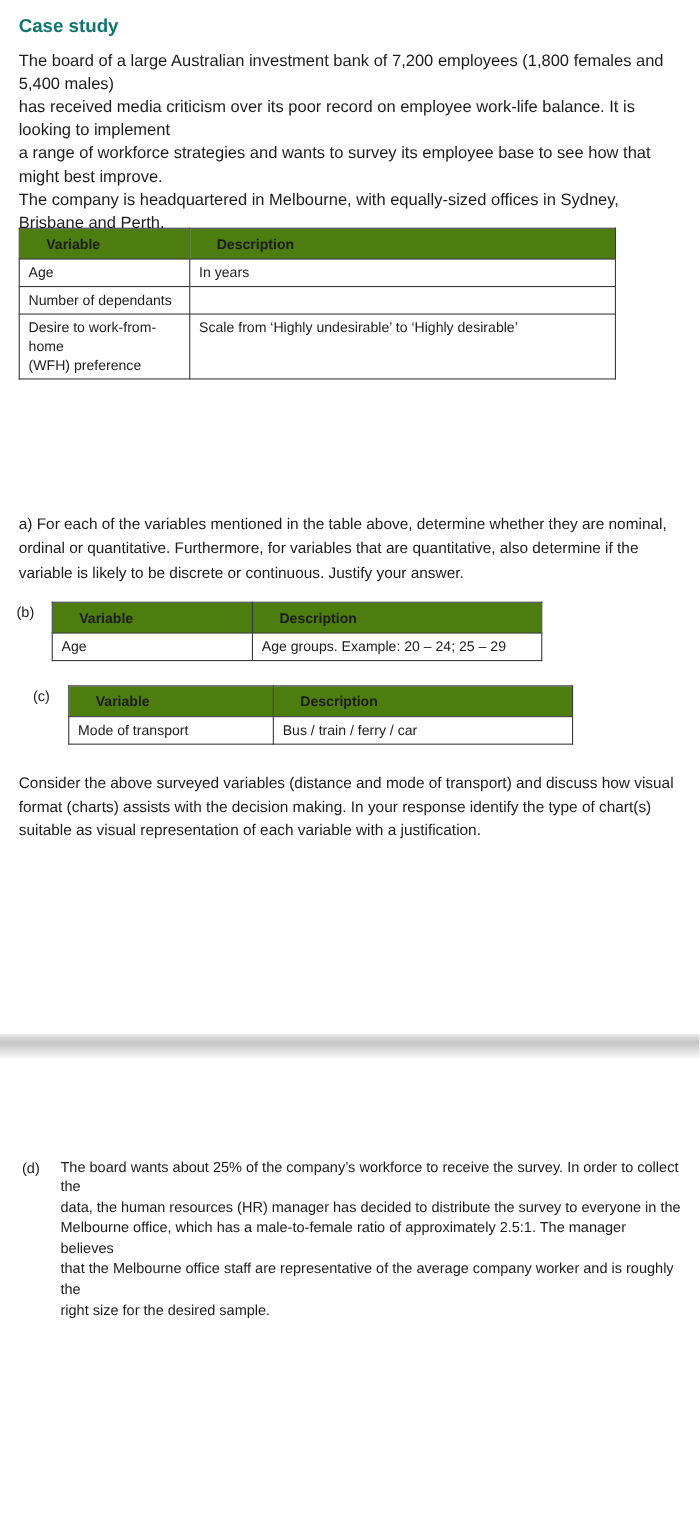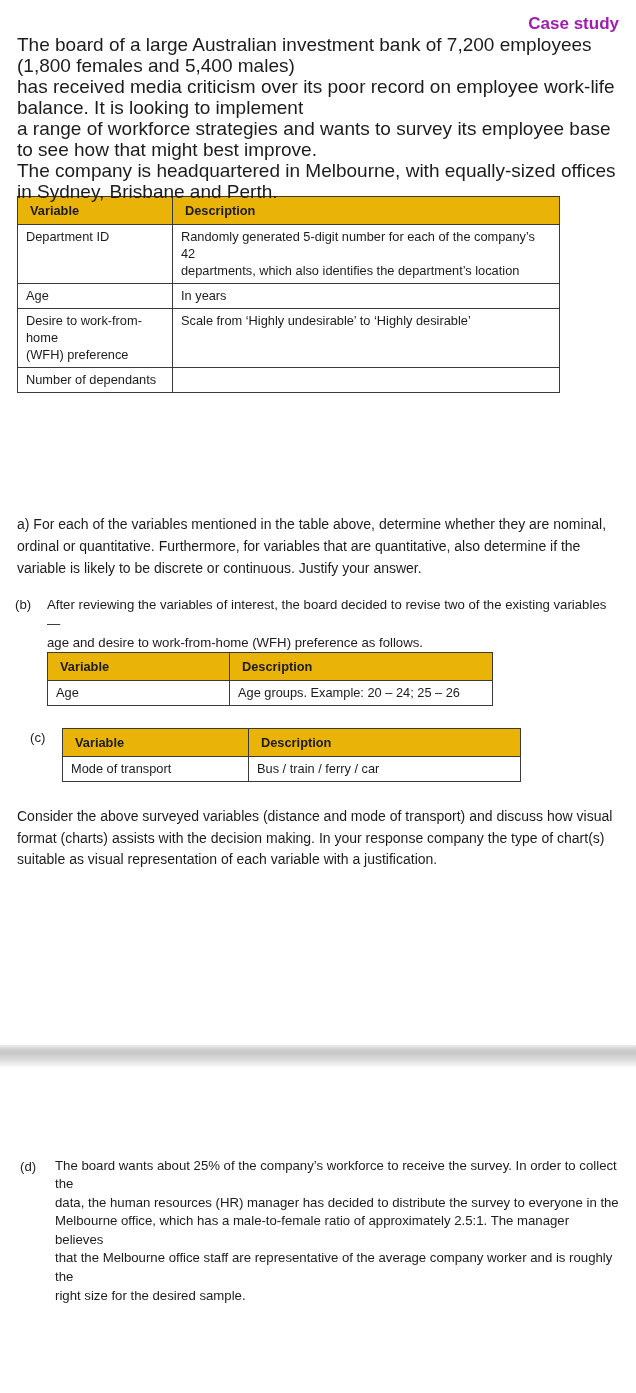--- a/index.html
+++ b/index.html
@@ -8,33 +8,33 @@
     width: 636px; height: 1393px; overflow: hidden;
     background: #ffffff;
     font-family: "Liberation Sans", sans-serif;
     color: #1c1c1c;
   }
   .doc { padding: 0 17px; }
   .pre { white-space: pre-line; }
 
   h1.title {
     margin: 13px 0 0; font-size: 17px; line-height: 21px;
-    font-weight: bold; color: #a21caf; text-align: right;
+    font-weight: bold; color: #0f766e;
   }
   p { margin: 0; }
-  .intro { font-size: 19px; line-height: 21px; }
+  .intro { margin-top: 11px; font-size: 15px; line-height: 21px; }
   .lead  { margin-top: 0;  font-size: 13.6px; line-height: 21px; }
 
   table { border-collapse: collapse; table-layout: fixed; }
   th, td {
     border: 1px solid #3a3a3a; text-align: left; vertical-align: top;
     font-size: 12.8px; line-height: 17px; padding: 3px 8px 4px;
     white-space: pre-line; overflow: hidden;
   }
-  th { background: #eab308; font-weight: bold; padding: 5px 12px; }
+  th { background: #4d7c0f; font-weight: bold; padding: 5px 24px; }
   td { min-height: 24px; }
 
   table.t1 { margin-top: -6px; width: 543px; }
   table.t1 .c1 { width: 155px; }
   table.t2 { margin-top: 0; width: 446px; }
   table.t2 .c1 { width: 182px; }
   table.t3 { margin-top: 0; width: 459px; }
   table.t3 .c1 { width: 186px; }
   td.cell-tall { height: 41px; }
   td.cell-xtall { height: 42px; }
@@ -76,58 +76,51 @@
 The company is headquartered in Melbourne, with equally-sized offices in Sydney, Brisbane and Perth.</p>
 
 
   <table class="t1">
     <tbody>
         <tr>
       <th class="c1">Variable</th>
       <th>Description</th>
     </tr>
     <tr>
-      <td class="c1 cell-tall">Department ID</td>
-      <td class="cell-tall">Randomly generated 5-digit number for each of the company’s 42
-departments, which also identifies the department’s location</td>
+      <td class="c1">Age</td>
+      <td>In years</td>
     </tr>
     <tr>
-      <td class="c1">Age</td>
-      <td>In years</td>
+      <td class="c1">Number of dependants</td>
+      <td></td>
     </tr>
     <tr>
       <td class="c1 cell-xtall">Desire to work-from-home
 (WFH) preference</td>
       <td class="cell-xtall">Scale from ‘Highly undesirable’ to ‘Highly desirable’</td>
-    </tr>
-    <tr>
-      <td class="c1">Number of dependants</td>
-      <td></td>
     </tr>
   </tbody>
     </table>
 
   <p class="part-a pre">a) For each of the variables mentioned in the table above, determine whether they are nominal,
 ordinal or quantitative. Furthermore, for variables that are quantitative, also determine if the
 variable is likely to be discrete or continuous. Justify your answer.</p>
 
   <div class="section section-b">
     <span class="plabel">(b)</span>
     <div class="pcontent">
-      <p class="ptext pre">After reviewing the variables of interest, the board decided to revise two of the existing variables —
-age and desire to work-from-home (WFH) preference as follows.</p>
       <table class="t2">
         <tbody>
             <tr>
           <th class="c1">Variable</th>
           <th>Description</th>
         </tr>
         <tr>
           <td class="c1">Age</td>
-          <td>Age groups. Example: 20 – 24; 25 – 26</td>
+          <td>Age groups. Example: 20 – 24; 25 – 29</td>
         </tr>
       </tbody>
         </table>
     </div>
   </div>
 
 
   <div class="section section-c">
     <span class="plabel">(c)</span>
     <div class="pcontent">
@@ -140,21 +133,21 @@
         <tr>
           <td class="c1">Mode of transport</td>
           <td>Bus / train / ferry / car</td>
         </tr>
       </tbody>
         </table>
     </div>
   </div>
 
   <p class="consider pre">Consider the above surveyed variables (distance and mode of transport) and discuss how visual
-format (charts) assists with the decision making. In your response company the type of chart(s)
+format (charts) assists with the decision making. In your response identify the type of chart(s)
 suitable as visual representation of each variable with a justification.</p>
 
   <div class="page-break"></div>
 
   <div class="section section-d">
     <span class="plabel">(d)</span>
     <div class="pcontent">
       <p class="pre">The board wants about 25% of the company’s workforce to receive the survey. In order to collect the
 data, the human resources (HR) manager has decided to distribute the survey to everyone in the
 Melbourne office, which has a male-to-female ratio of approximately 2.5:1. The manager believes

